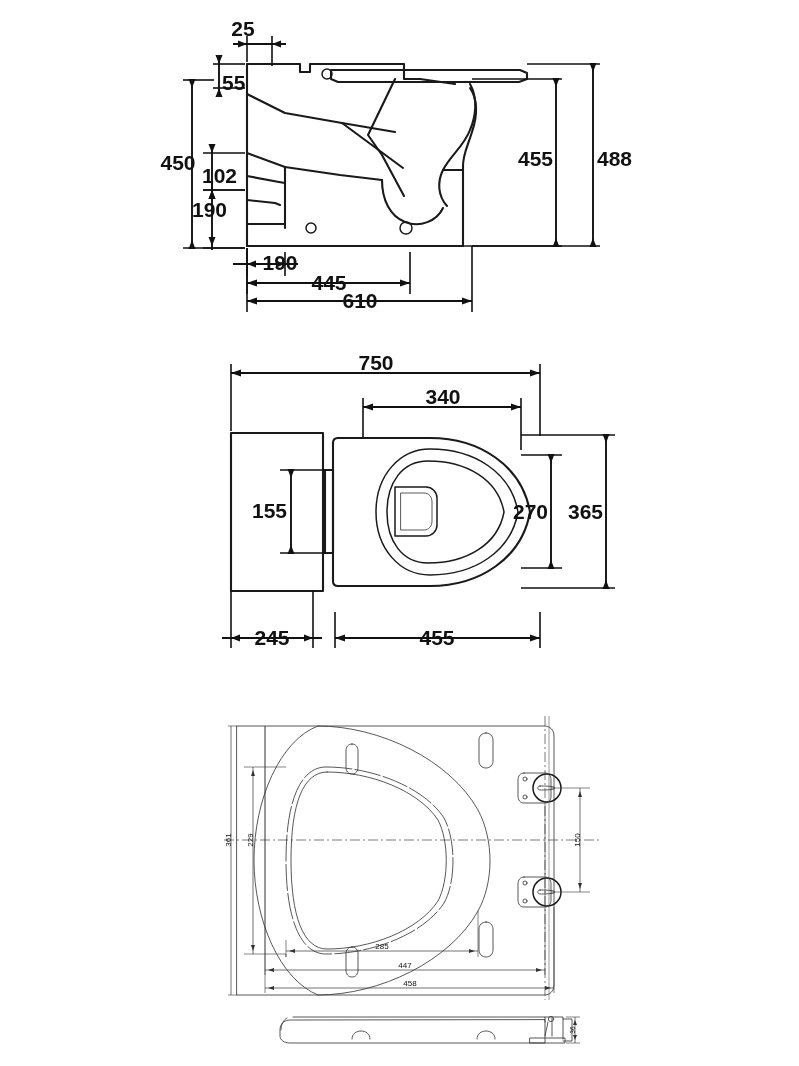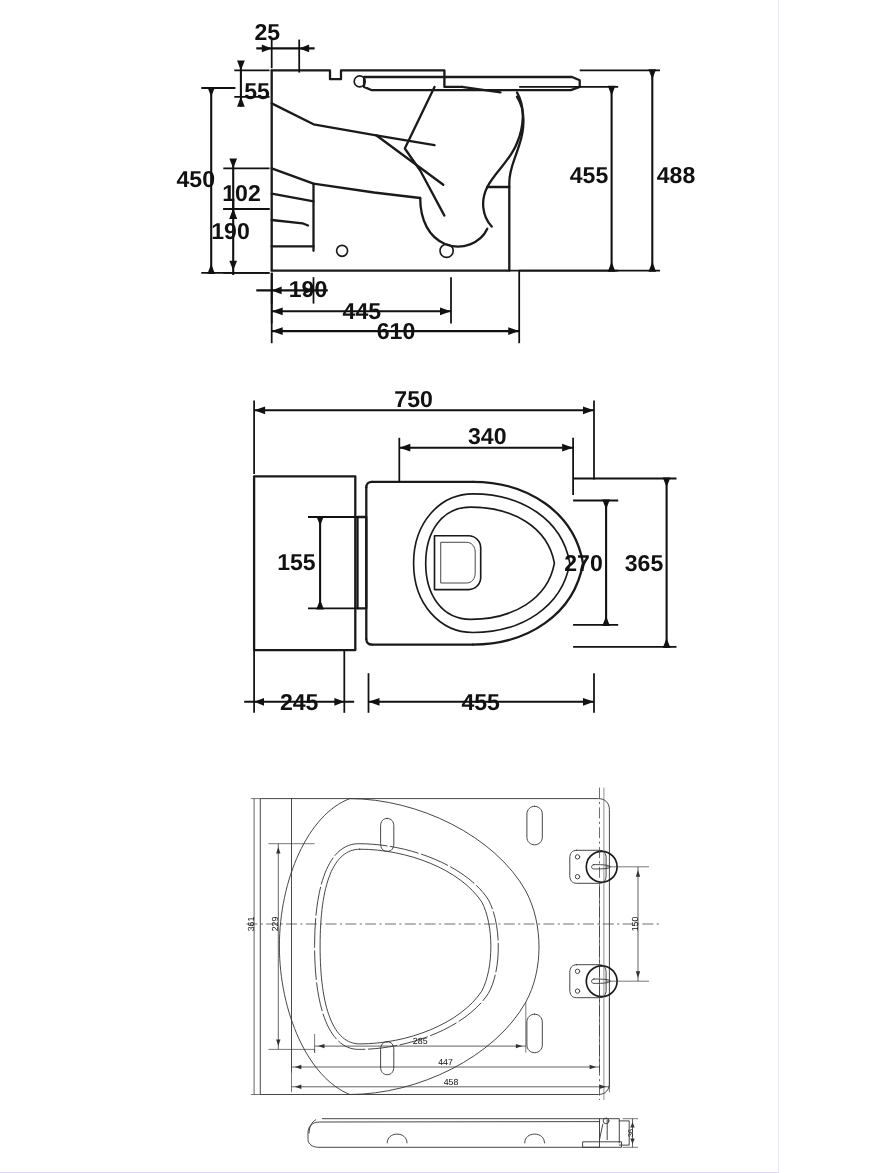--- a/index.html
+++ b/index.html
@@ -6,23 +6,23 @@
   html, body {
     margin: 0;
     padding: 0;
     background: #ffffff;
   }
   body {
     font-family: "Liberation Sans", sans-serif;
   }
   #sheet {
     position: relative;
-    width: 708px;
+    width: 788px;
     height: 1066px;
-    background: #8b5cf6;
+    background: #fca5a5;
     overflow: hidden;
     text-align: center;
   }
   #sheet svg {
     display: block;
   }
   .dimtext {
     font-family: "Liberation Sans", sans-serif;
     font-weight: bold;
     fill: #111111;

